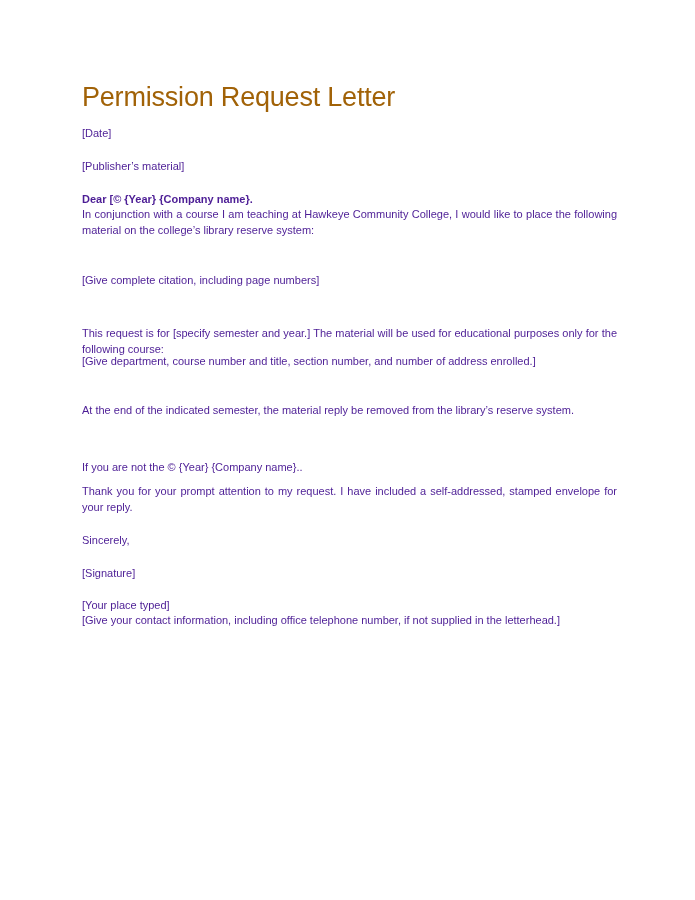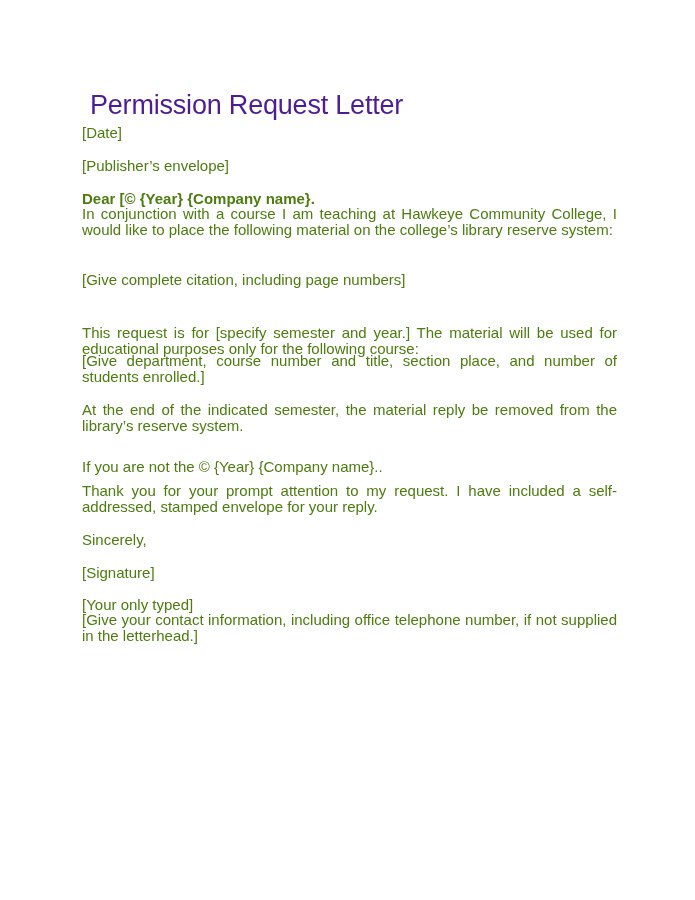--- a/index.html
+++ b/index.html
@@ -18,52 +18,52 @@
     .page {
       position: absolute;
       left: 82px;
       top: 0;
       width: 535px;
     }
     .title {
       position: absolute;
       left: 0;
       top: 80px;
-      margin: 8px;
+      margin: 0;
       font-size: 27px;
       font-weight: normal;
-      color: #4c1d95;
+      color: #a16207;
       letter-spacing: -0.2px;
       white-space: nowrap;
       line-height: 34px;
     }
     .para {
       position: absolute;
       left: 0;
       width: 535px;
       margin: 0;
-      font-size: 15px;
+      font-size: 11px;
       line-height: 16px;
-      color: #4d7c0f;
+      color: #4c1d95;
       text-align: justify;
     }
   </style>
 </head>
 <body>
 
 <div class="page">
   <h1 class="title">Permission Request Letter</h1>
 
   <p class="para" style="top:125px;">[Date]</p>
-  <p class="para" style="top:158px;">[Publisher’s envelope]</p>
+  <p class="para" style="top:158px;">[Publisher’s material]</p>
   <p class="para" style="top:191px;font-weight:bold;">Dear [© {Year} {Company name}.</p>
   <p class="para" style="top:206px;">In conjunction with a course I am teaching at Hawkeye Community College, I would like to place the following material on the college’s library reserve system:</p>
   <p class="para" style="top:272px;">[Give complete citation, including page numbers]</p>
   <p class="para" style="top:305px;margin-top:20px;">This request is for [specify semester and year.] The material will be used for educational purposes only for the following course:</p>
-  <p class="para" style="top:353px;">[Give department, course number and title, section place, and number of students enrolled.]</p>
+  <p class="para" style="top:353px;">[Give department, course number and title, section number, and number of address enrolled.]</p>
   <p class="para" style="top:402px;">At the end of the indicated semester, the material reply be removed from the library’s reserve system.</p>
   <p class="para" style="top:451px;margin-top:8px;">If you are not the © {Year} {Company name}..</p>
   <p class="para" style="top:483px;">Thank you for your prompt attention to my request. I have included a self-addressed, stamped envelope for your reply.</p>
   <p class="para" style="top:532px;">Sincerely,</p>
   <p class="para" style="top:565px;">[Signature]</p>
-  <p class="para" style="top:597px;">[Your only typed]</p>
+  <p class="para" style="top:597px;">[Your place typed]</p>
   <p class="para" style="top:612px;">[Give your contact information, including office telephone number, if not supplied in the letterhead.]</p>
 </div>
 
 </body></html>

